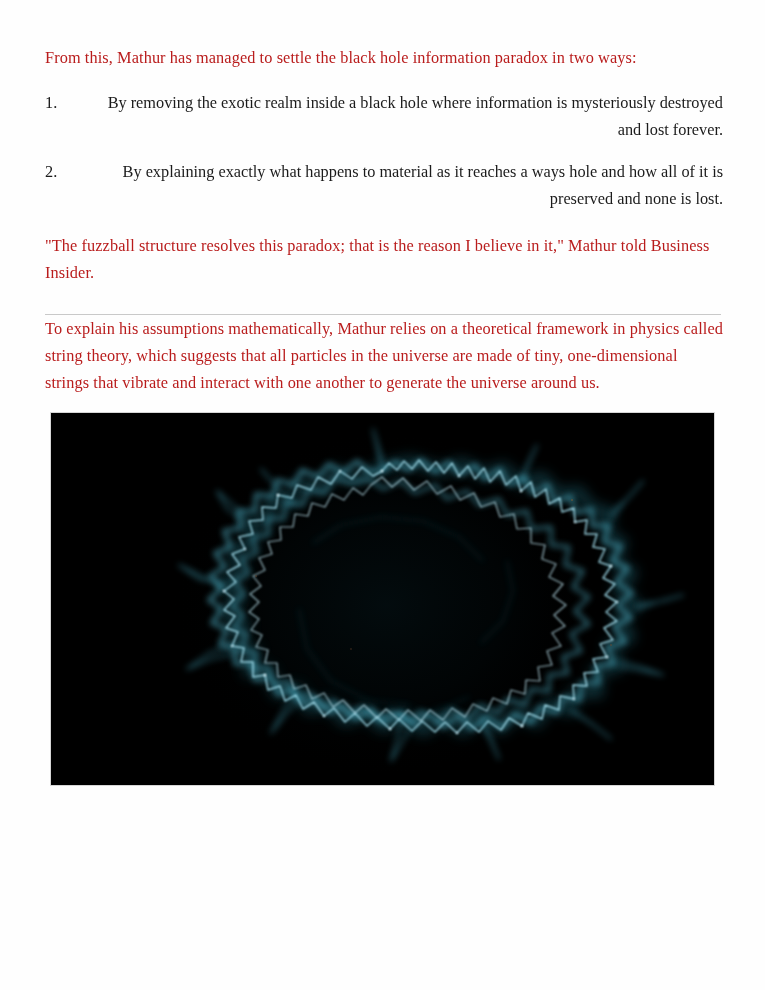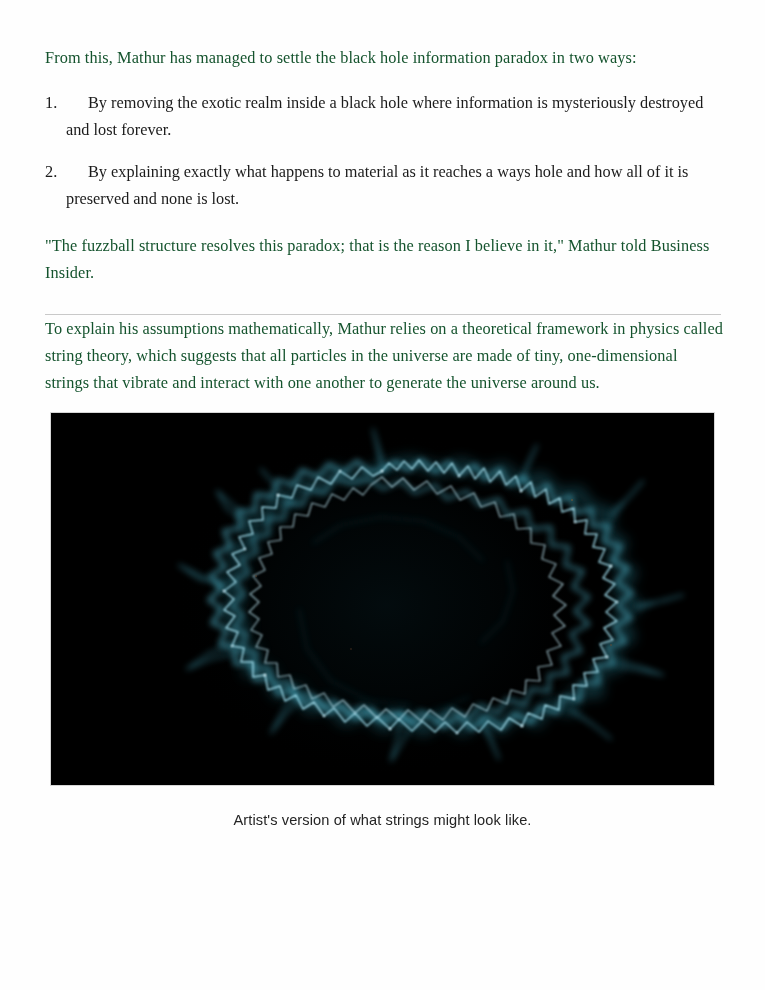--- a/index.html
+++ b/index.html
@@ -25,21 +25,21 @@
     left: 45px;
     top: 44px;
     width: 678px;
   }
 
   
   .para {
     font-family: "Liberation Serif", "DejaVu Serif", serif;
     font-size: 16.3px;
     line-height: 27px;
-    color: #14532d;
+    color: #b91c1c;
     margin: 0 0 14px 0;
     letter-spacing: 0.1px;
   }
   .para.intro { margin-bottom: 18px; }
   .para.quote { margin-top: 20px; margin-bottom: 0; width: 672px; }
 
   
   .numlist {
     margin: 0;
     padding: 0;
@@ -59,20 +59,21 @@
     position: absolute;
     left: 0;
     top: 0;
     font-family: "Liberation Serif", "DejaVu Serif", serif;
     font-size: 16.3px;
     line-height: 27px;
   }
   .li-text {
     display: block;
     text-indent: 22px;
+    text-align: right;
   }
 
   
   .divider {
     height: 0;
     border: 0;
     border-top: 1.5px solid #c9c9c9;
     margin: 28px 0 0 0;
     width: 676px;
   }
@@ -238,17 +239,16 @@
             <g stroke="none" opacity="0.5">
               <circle cx="521" cy="87" r="1.1" fill="#8a5a2a"></circle>
               <circle cx="205" cy="163" r="1" fill="#6b4a30"></circle>
               <circle cx="560" cy="232" r="1" fill="#7a4a28"></circle>
               <circle cx="300" cy="236" r="0.9" fill="#5e3f2a"></circle>
             </g>
 
           </g>
         </svg>
       </div>
-      <figcaption class="figcaption">Artist's version of what strings might look like.</figcaption>
     </figure>
 
   </div>
 </div>
 
 </body></html>

